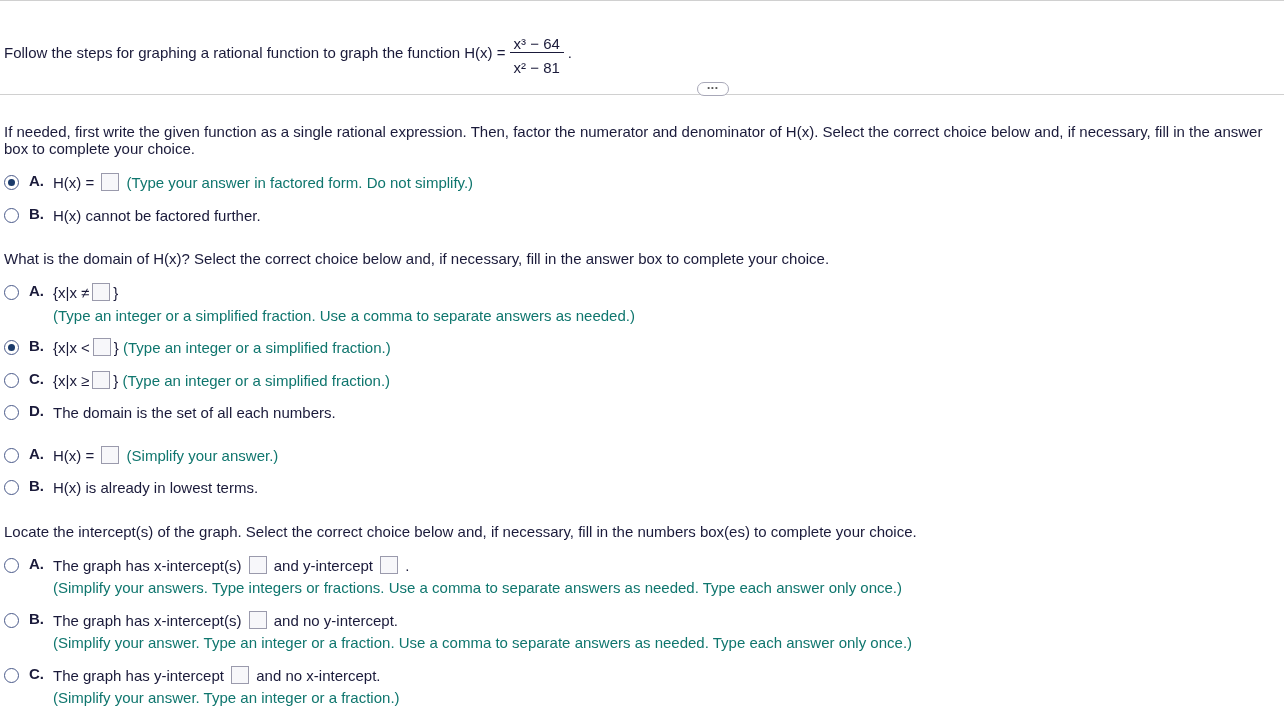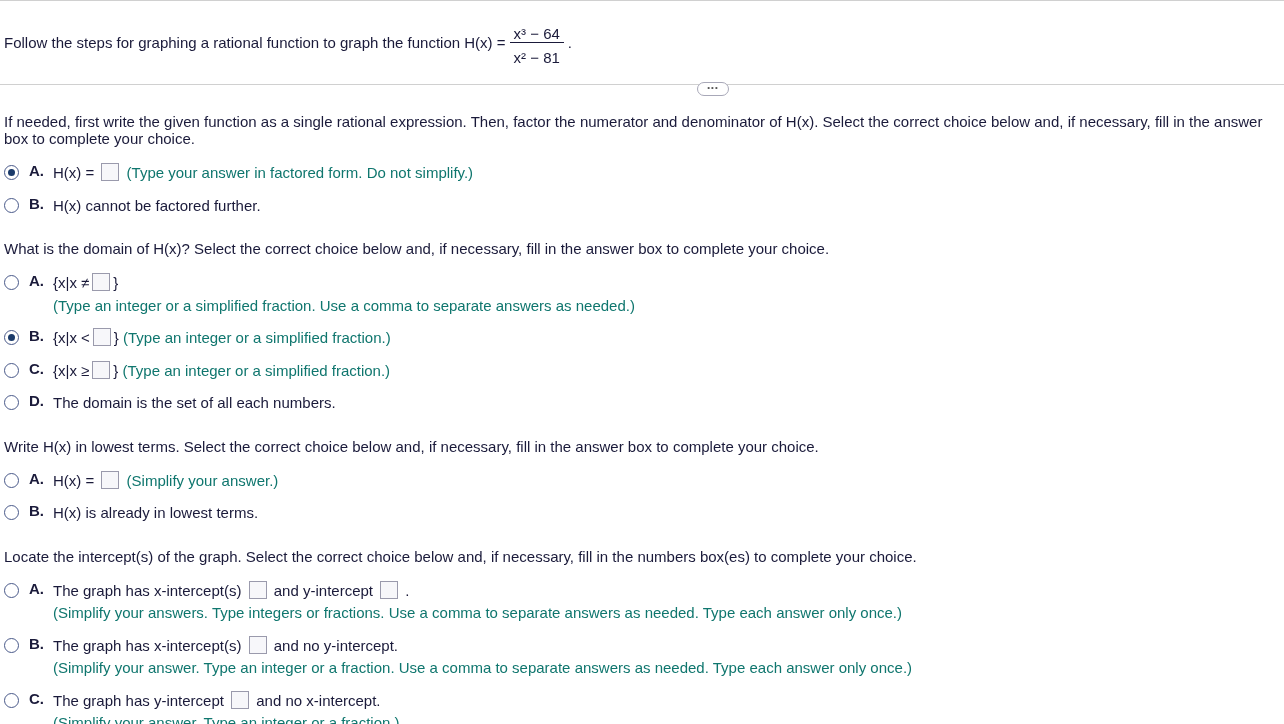--- a/index.html
+++ b/index.html
@@ -7,21 +7,21 @@
     padding: 0;
     font-family: Arial, Helvetica, sans-serif;
     font-size: 15px;
     color: #1a1a3a;
     background: #fff;
     width: 1284px;
   }
   .topbar {
     border-top: 1px solid #d0d0d0;
     border-bottom: 1px solid #d0d0d0;
-    padding: 18px 4px 18px 4px;
+    padding: 28px 4px 18px 4px;
     display: flex;
     align-items: center;
   }
   .topbar .prompt-text {
     white-space: nowrap;
   }
   .fraction {
     display: inline-flex;
     flex-direction: column;
     align-items: center;
@@ -181,21 +181,20 @@
         <span class="hint">(Type an integer or a simplified fraction.)</span>
       </span>
     </div>
     <div class="choice-row">
       <span class="radio"></span>
       <span class="opt-label">D.</span>
       <span class="opt-body">The domain is the set of all each numbers.</span>
     </div>
   </div>
 
-  <div class="section-q">Write H(x) in lowest terms. Select the correct choice below and, if necessary, fill in the answer box to complete your choice.</div>
   <div class="choices">
     <div class="choice-row">
       <span class="radio"></span>
       <span class="opt-label">A.</span>
       <span class="opt-body">
         <span>H(x) =</span>
         <span class="answerbox"></span>
         <span class="hint">(Simplify your answer.)</span>
       </span>
     </div>

